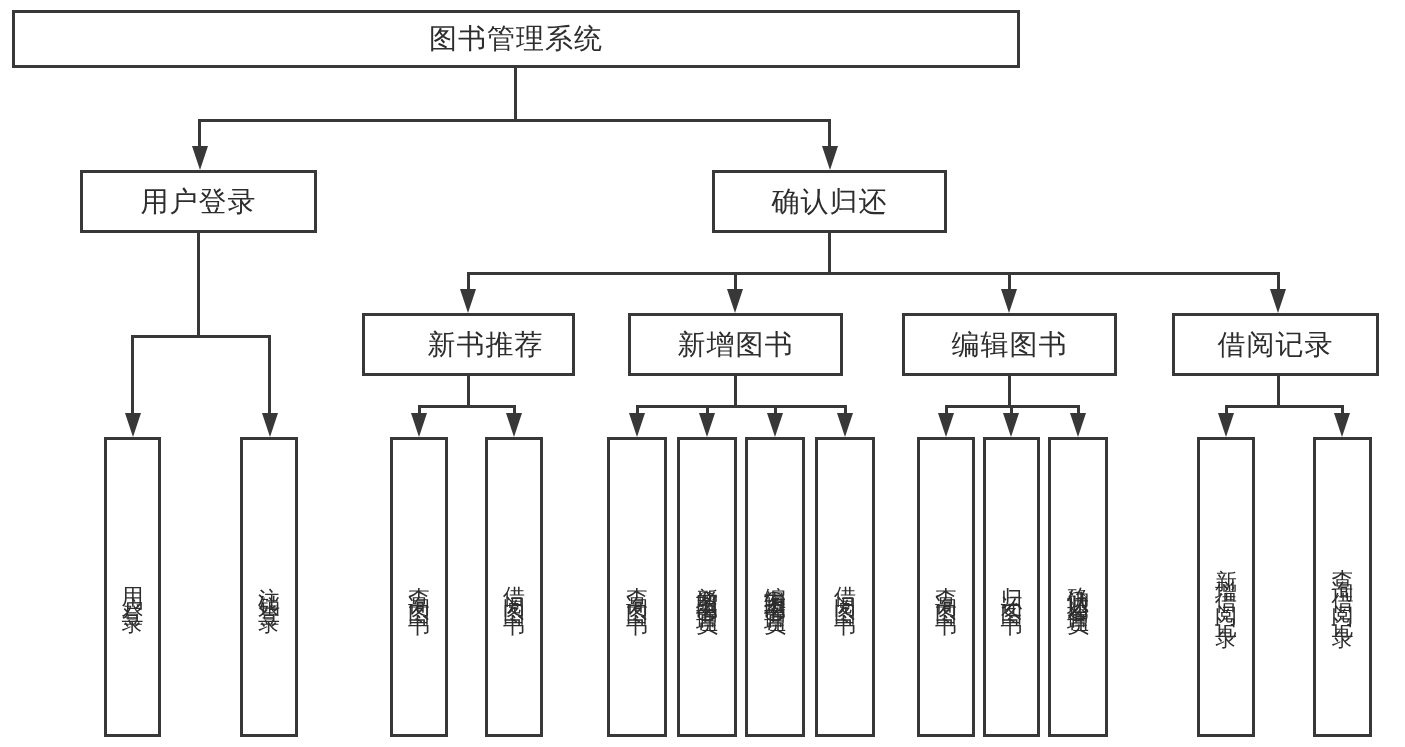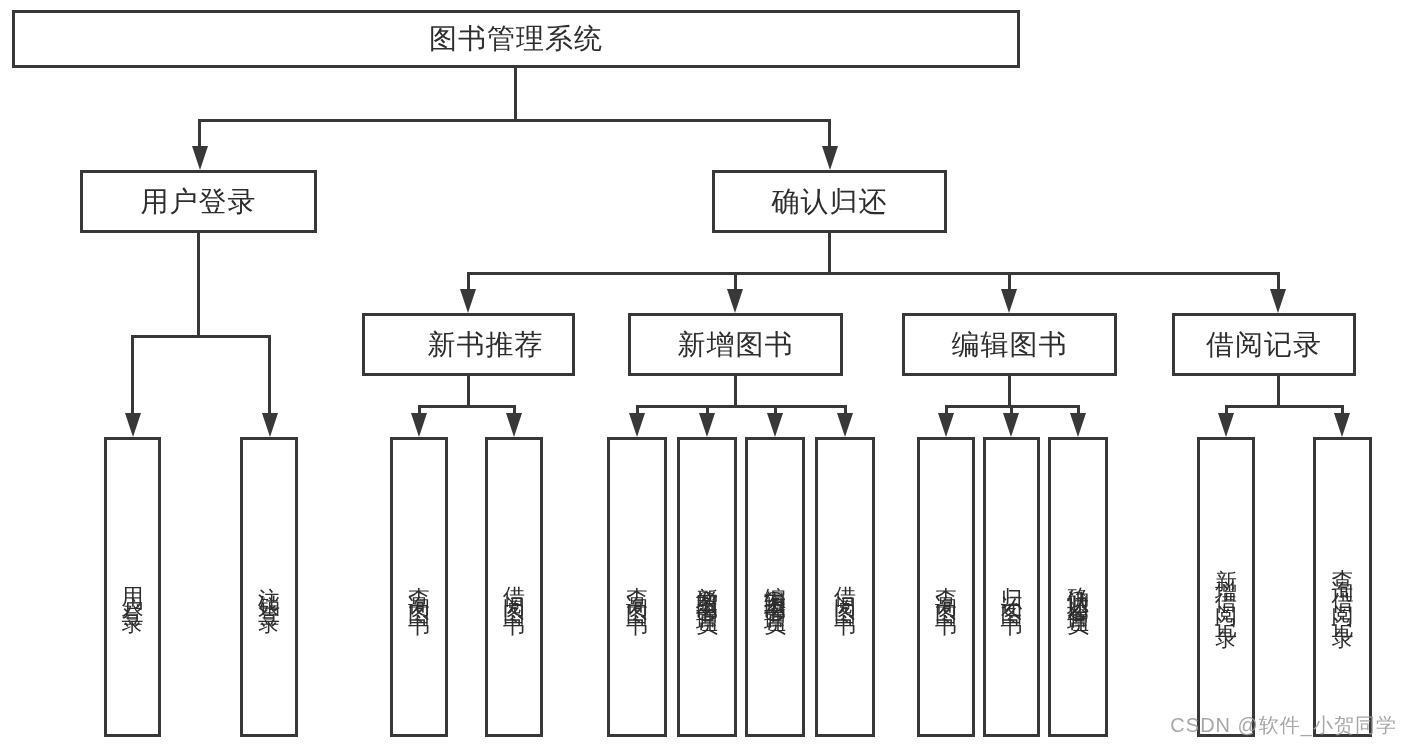--- a/index.html
+++ b/index.html
@@ -103,21 +103,21 @@
 
   <div class="hbox" style="left:362px; top:313px; width:213px; height:63px;padding-left:34px;">
     <span>新书推荐</span>
   </div>
   <div class="hbox" style="left:628px; top:313px; width:215px; height:63px;">
     <span>新增图书</span>
   </div>
   <div class="hbox" style="left:902px; top:313px; width:215px; height:63px;">
     <span>编辑图书</span>
   </div>
-  <div class="hbox" style="left:1172px; top:313px; width:184px; height:63px;">
+  <div class="hbox" style="left:1172px; top:313px; width:207px; height:63px;">
     <span>借阅记录</span>
   </div>
 
   <div class="ln" style="left:467px; top:376px; width:3px; height:29px;"></div>
   <div class="ln" style="left:418px; top:405px; width:98px; height:3px;"></div>
   <div class="ln" style="left:418px; top:405px; width:3px; height:12px;"></div>
   <div class="ar" style="left:411px; top:413px;"></div>
   <div class="ln" style="left:513px; top:405px; width:3px; height:12px;"></div>
   <div class="ar" style="left:506px; top:413px;"></div>
 
@@ -185,15 +185,14 @@
     <span>确认归还（管理员）</span>
   </div>
 
   <div class="vbox" style="left:1197px; width:58px; letter-spacing:12px;">
     <span>新增借阅记录</span>
   </div>
   <div class="vbox" style="left:1313px; width:59px; letter-spacing:12px;">
     <span>查询借阅记录</span>
   </div>
 
-  <div class="watermark">CSDN @软件_小贺同学</div>
 
 </div>
 
 </body></html>

